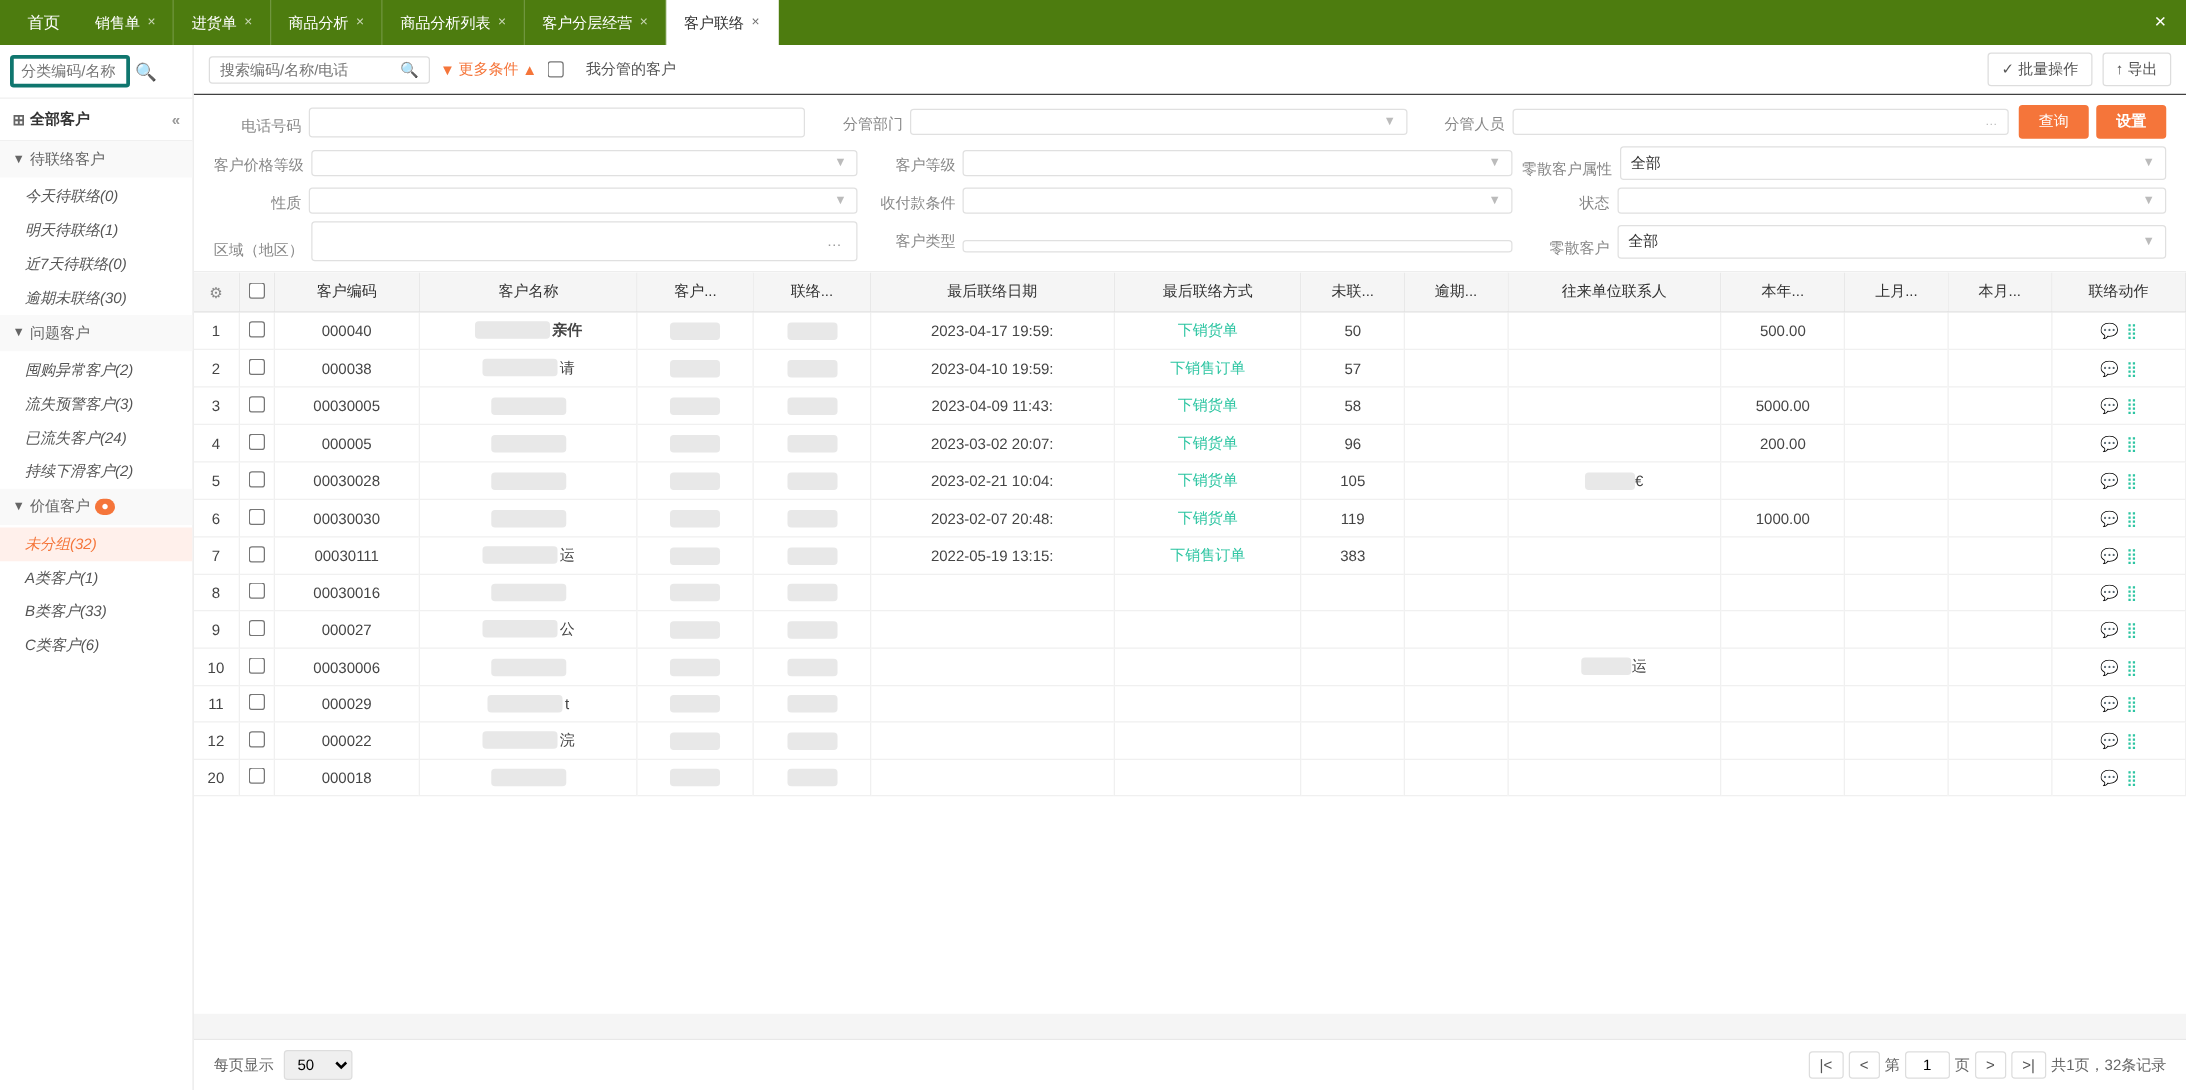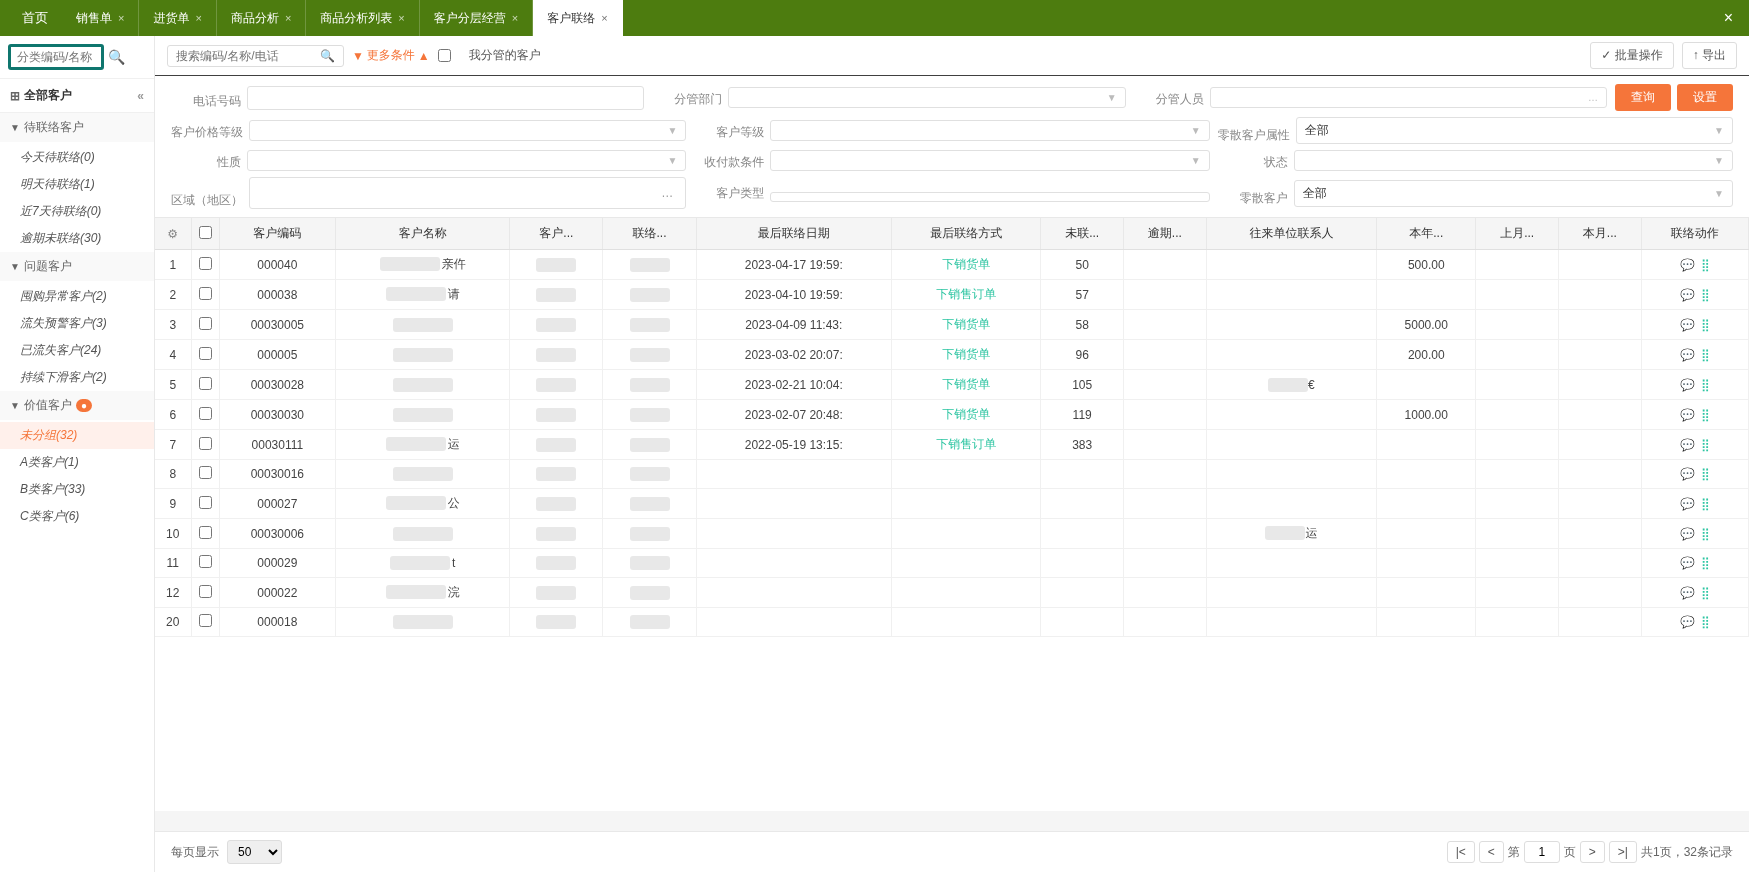--- a/index.html
+++ b/index.html
@@ -277,20 +277,21 @@
       font-size: 12px;
     }
     .btn-reset {
       background: #f5753a;
       color: #fff;
       border: none;
       border-radius: 3px;
       padding: 5px 16px;
       cursor: pointer;
       font-size: 12px;
+      font-weight: bold;
     }
 
     
     .table-container {
       flex: 1;
       overflow: auto;
       background: #fff;
     }
     table {
       width: 100%;
@@ -624,21 +625,21 @@
             <th>上月...</th>
             <th>本月...</th>
             <th>联络动作</th>
           </tr>
         </thead>
         <tbody id="table-body">
         <tr>
               <td>1</td>
               <td><input type="checkbox" style=""></td>
               <td>000040</td>
-              <td><span class="td-blurred">&nbsp;&nbsp;&nbsp;&nbsp;&nbsp;&nbsp;&nbsp;&nbsp;&nbsp;</span><span style="margin-left:2px;">亲仵</span></td>
+              <td><span class="td-blurred">&nbsp;&nbsp;&nbsp;&nbsp;&nbsp;&nbsp;&nbsp;&nbsp;&nbsp;</span><span style="margin-left:2px;font-weight:bold;">亲仵</span></td>
               <td><span class="td-blurred-sm">&nbsp;</span></td>
               <td><span class="td-blurred-sm">&nbsp;</span></td>
               <td>2023-04-17 19:59:</td>
               <td><a class="td-link">下销货单</a></td>
               <td>50</td>
               <td></td>
               <td></td>
               <td>500.00</td>
               <td></td>
               <td></td>

